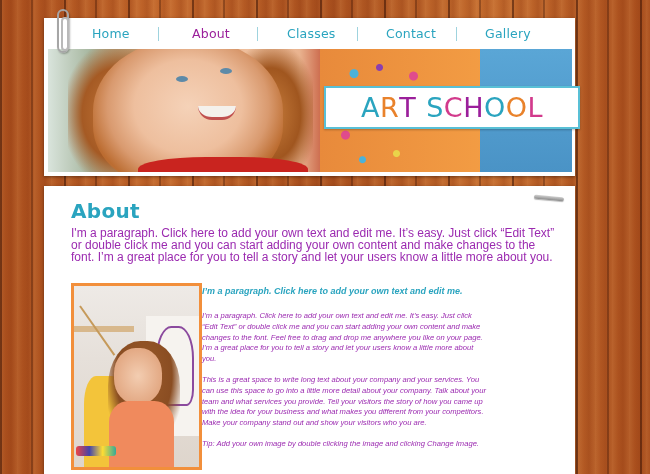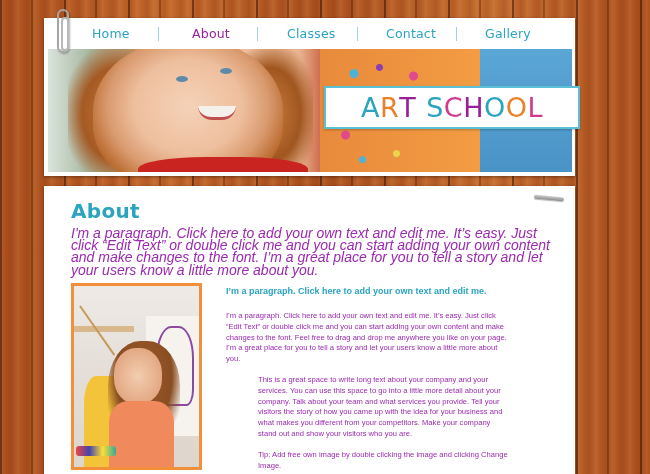--- a/index.html
+++ b/index.html
@@ -105,46 +105,46 @@
     border-radius: 2px; transform: rotate(5deg);
     box-shadow: 0 1px 1px rgba(0,0,0,0.3);
   }
   .page-title {
     position: absolute; left: 71px; top: 199px;
     font-family: "DejaVu Sans", sans-serif; font-weight: bold;
     font-size: 20px; color: #2aa4bf; letter-spacing: 0.3px;
   }
   .intro {
     position: absolute; left: 71px; top: 227px; width: 490px;
-    font-size: 14px; line-height: 12.2px; color: #9b2ab0; font-style: italic;
+    font-size: 12px; line-height: 12.2px; color: #9b2ab0;
   }
   .photo {
     position: absolute; left: 71px; top: 283px; width: 131px; height: 187px;
     border: 3px solid #f28f3b; overflow: hidden;
     background: linear-gradient(180deg, #eeeae6 0%, #e6e0da 40%, #ded5cc 100%);
   }
   .photo .shelf { position: absolute; left: 0; top: 40px; width: 60px; height: 6px; background: #d8b88c; }
   .photo .easel { position: absolute; left: 72px; top: 30px; width: 55px; height: 120px; background: #f6f3ef; }
   .photo .drawing { position: absolute; left: 82px; top: 40px; width: 38px; height: 80px; border: 2px solid #8b4a9e; border-radius: 40% 40% 20% 20%; }
   .photo .yellow { position: absolute; left: 10px; top: 90px; width: 40px; height: 95px; background: #f3c43a; border-radius: 30% 30% 0 0; }
   .photo .girl-face { position: absolute; left: 40px; top: 62px; width: 48px; height: 56px; background: radial-gradient(ellipse at 50% 50%, #f3cdb1, #e3a984 70%); border-radius: 45%; }
   .photo .girl-hair { position: absolute; left: 34px; top: 55px; width: 72px; height: 100px; background: radial-gradient(ellipse at 50% 35%, #9a5a2a 0%, #8a4d22 55%, rgba(140,80,40,0) 80%); border-radius: 45% 45% 30% 30%; }
   .photo .dress { position: absolute; left: 35px; top: 115px; width: 65px; height: 70px; background: #f08a5d; border-radius: 30% 30% 0 0; }
   .photo .brush { position: absolute; left: 5px; top: 20px; width: 2px; height: 60px; background: #c69a5a; transform: rotate(-35deg); transform-origin: top; }
   .photo .palette { position: absolute; left: 2px; top: 160px; width: 40px; height: 10px; background: linear-gradient(90deg, #e44, #44a, #fd3, #3a9); border-radius: 3px; }
   .col-right {
-    position: absolute; left: 226px; top: 285px; width: 285px;
+    position: absolute; left: 202px; top: 285px; width: 285px; font-style: italic;
   }
   .col-heading {
     font-size: 9px; font-weight: bold; color: #2aa4bf; line-height: 12px;
   }
   .col-text {
     font-size: 7.6px; line-height: 10.8px; color: #9b2ab0; margin-top: 14px;
   }
-  .col-text + .col-text { margin-top: 10px; margin-left: 32px; }
+  .col-text + .col-text { margin-top: 10px; }
 </style>
 </head>
 <body>
 
 <div class="header-card">
   <nav class="nav">
     <a class="nav-item" style="left:48px">Home</a>
     <span class="nav-sep" style="left:114px"></span>
     <a class="nav-item active" style="left:148px">About</a>
     <span class="nav-sep" style="left:213px"></span>
@@ -198,14 +198,14 @@
   <div class="girl-face"></div>
   <div class="dress"></div>
   <div class="brush"></div>
   <div class="palette"></div>
 </div>
 
 <div class="col-right">
   <p class="col-heading">I’m a paragraph. Click here to add your own text and edit me.</p>
   <p class="col-text">I’m a paragraph. Click here to add your own text and edit me. It’s easy. Just click “Edit Text” or double click me and you can start adding your own content and make changes to the font. Feel free to drag and drop me anywhere you like on your page. I’m a great place for you to tell a story and let your users know a little more about you.</p>
   <p class="col-text">This is a great space to write long text about your company and your services. You can use this space to go into a little more detail about your company. Talk about your team and what services you provide. Tell your visitors the story of how you came up with the idea for your business and what makes you different from your competitors. Make your company stand out and show your visitors who you are.</p>
-  <p class="col-text">Tip: Add free own image by double clicking the image and clicking Change Image.</p>
+  <p class="col-text">Tip: Add your own image by double clicking the image and clicking Change Image.</p>
 </div>
 
 </body></html>

